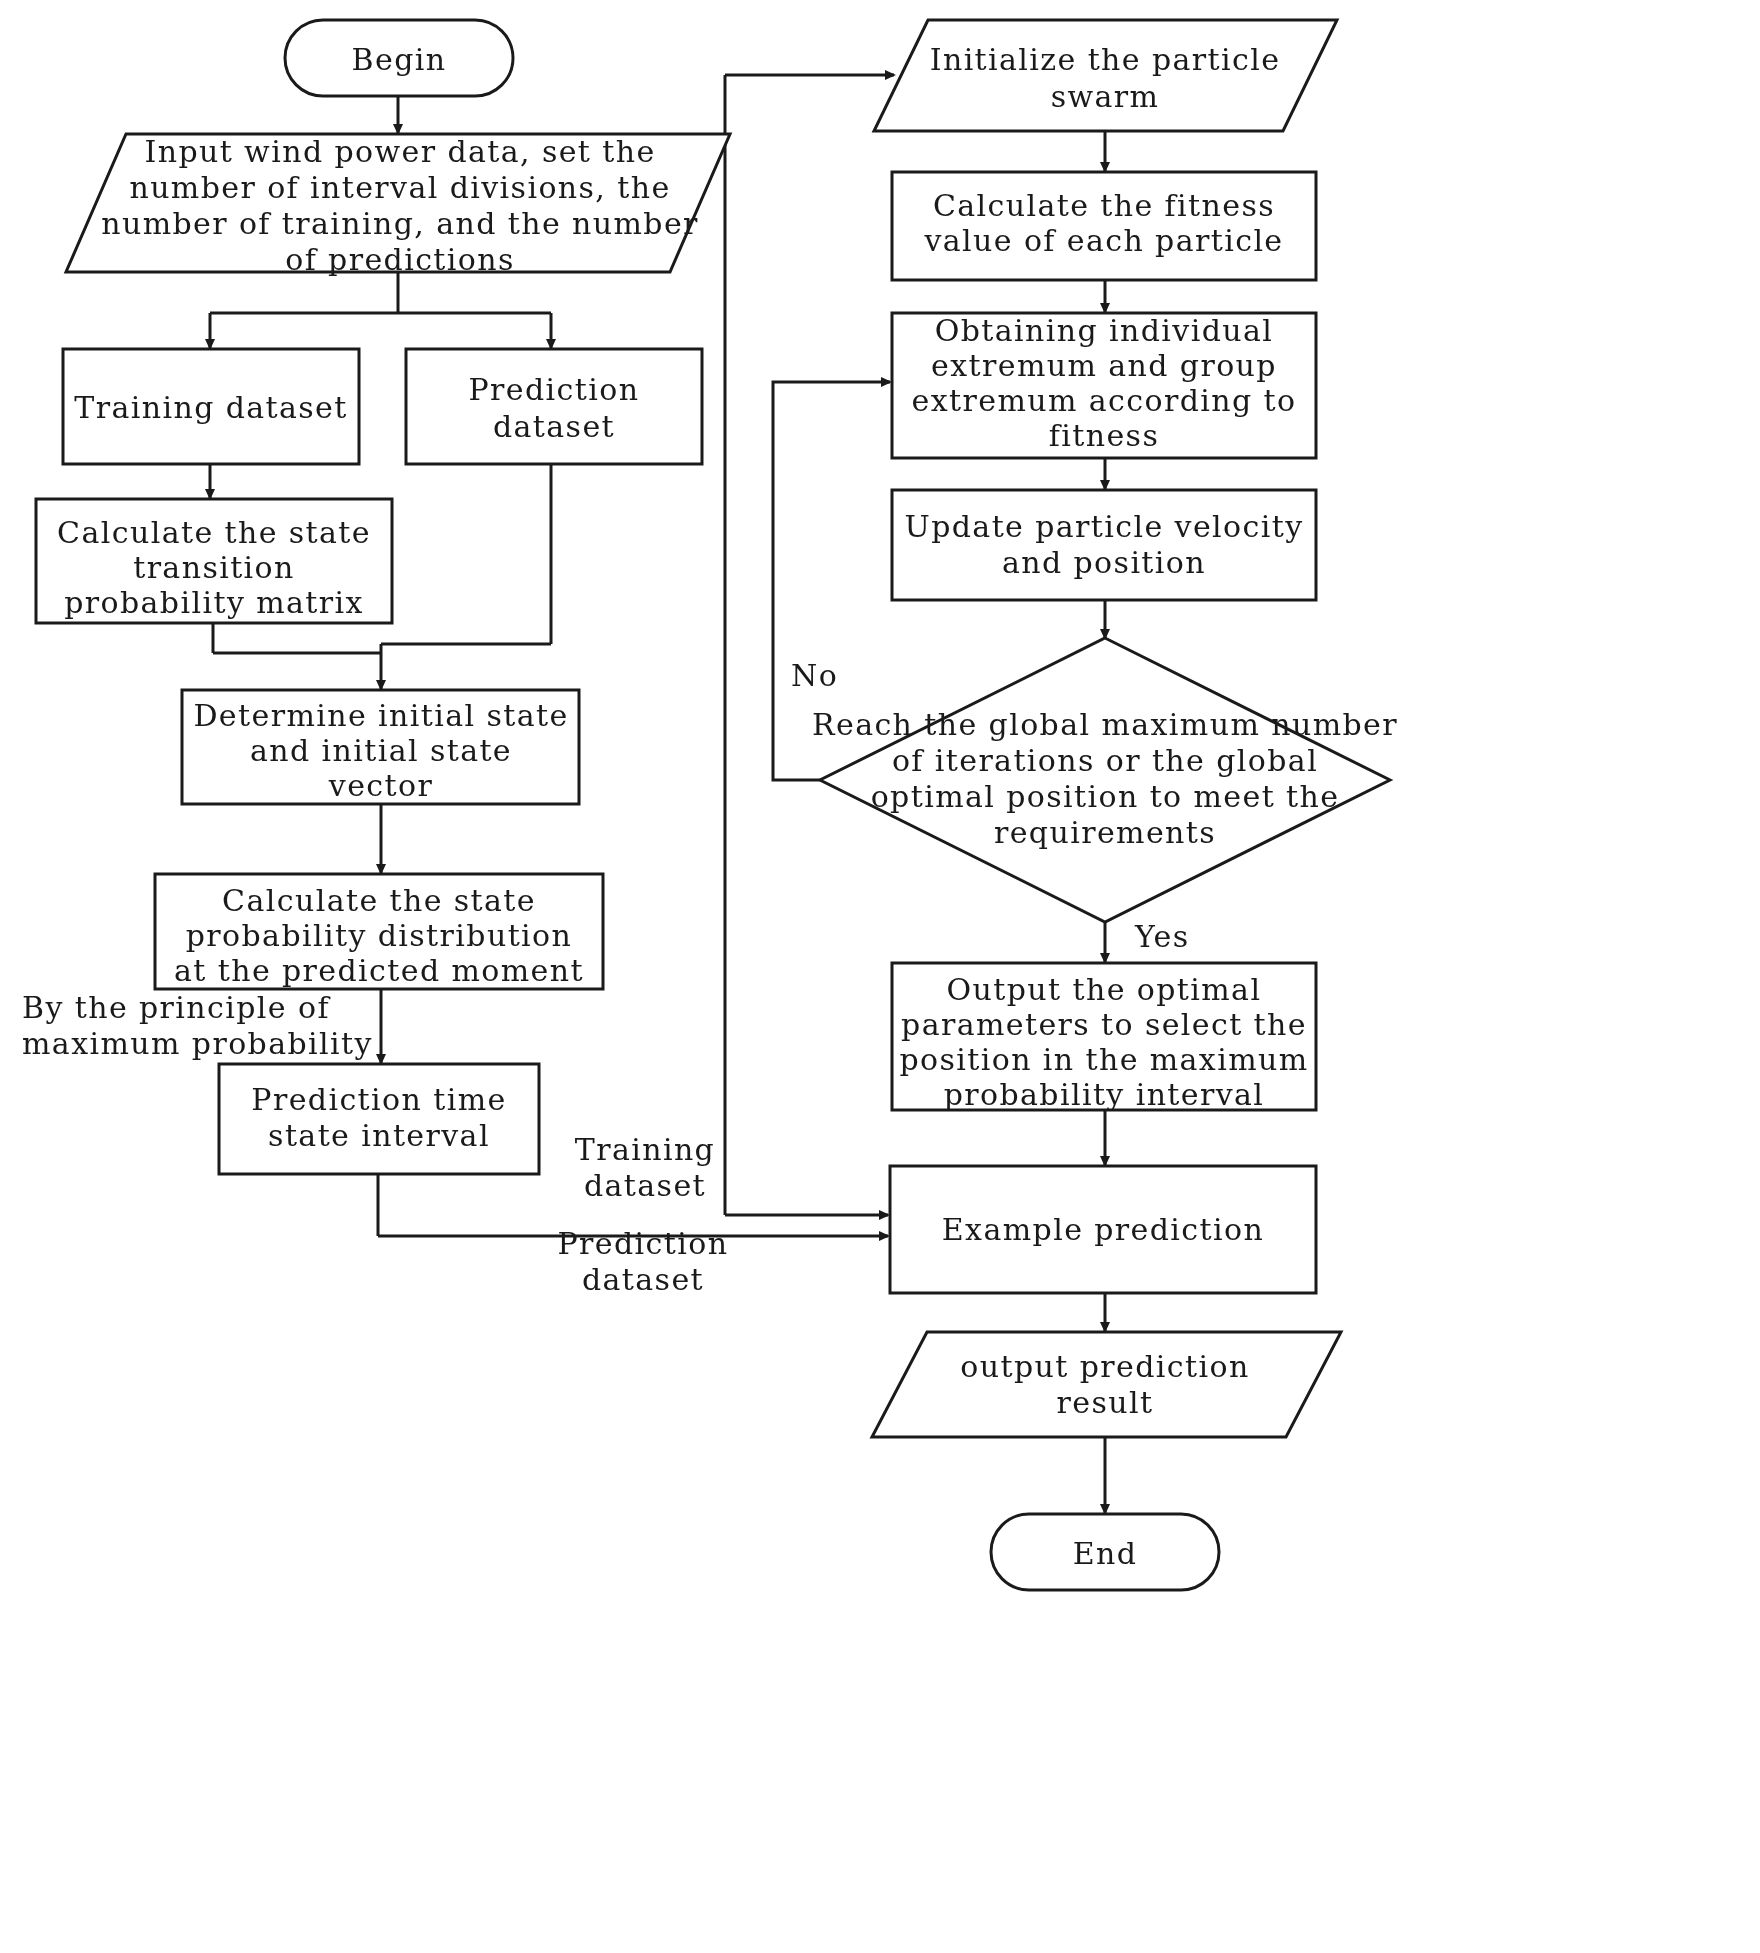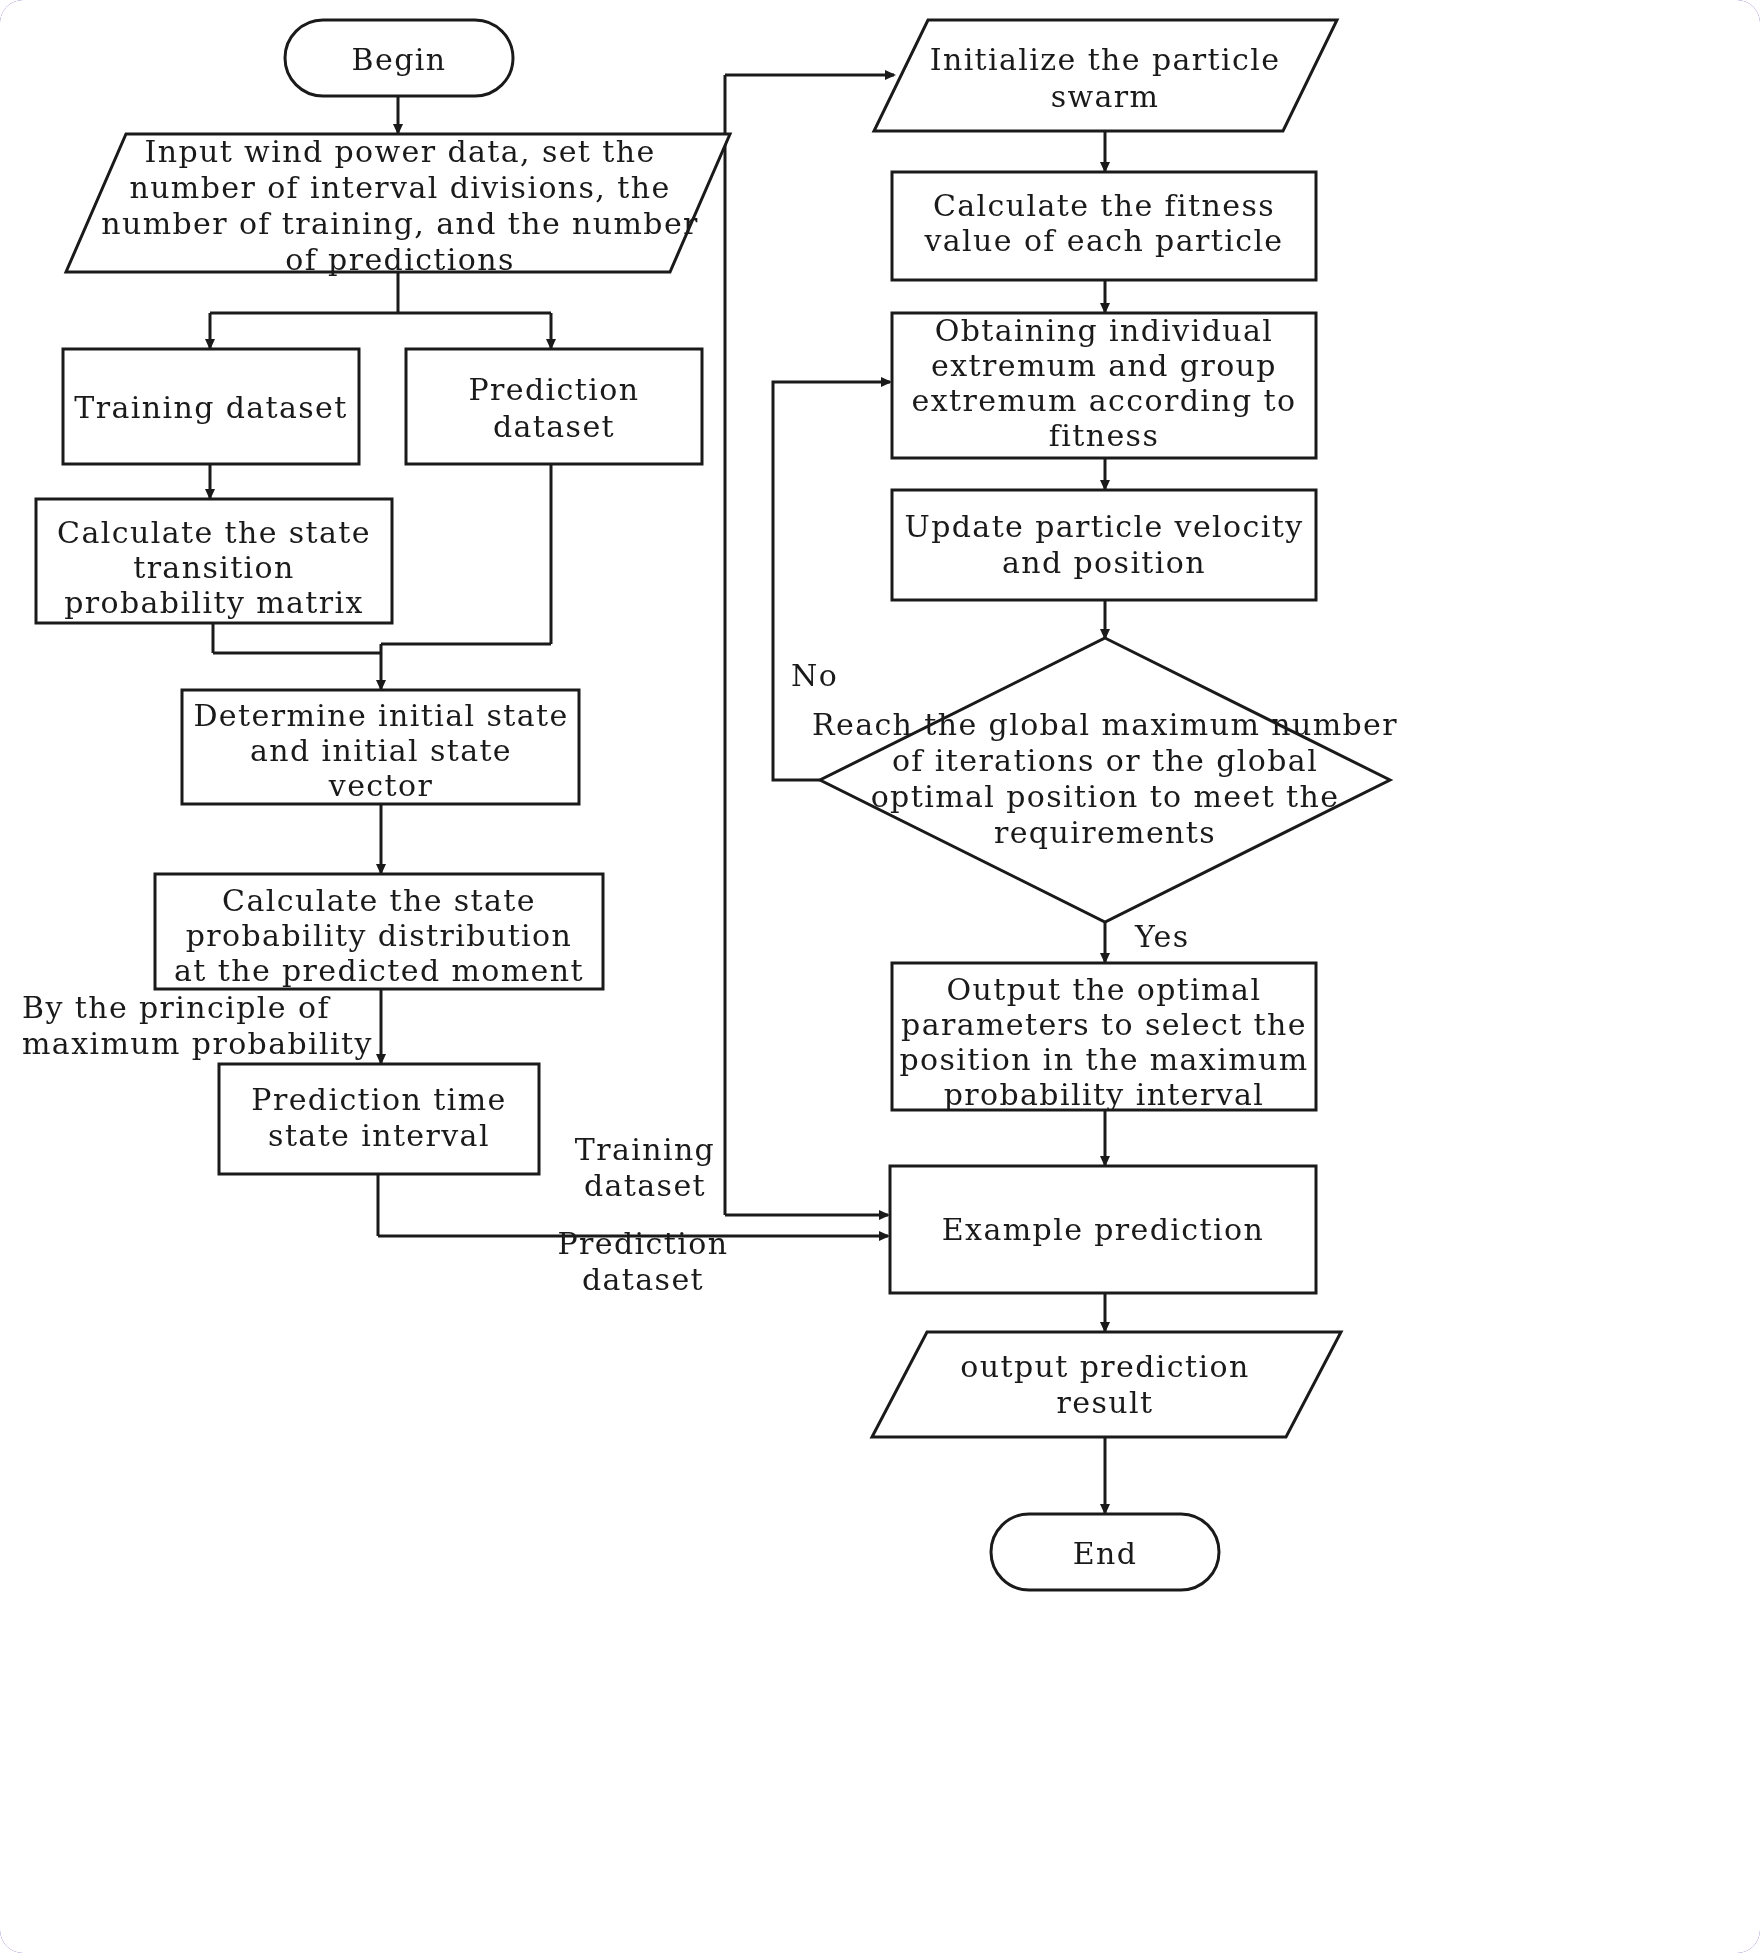--- a/index.html
+++ b/index.html
@@ -6,21 +6,20 @@
     margin: 0;
     padding: 0;
     background: #ffffff;
   }
   #canvas-wrap {
     position: relative;
     width: 1760px;
     height: 1953px;
     background: #4c1d95;
     overflow: hidden;
-    border-radius: 23px;
   }
   svg.flow {
     display: block;
     width: 1760px;
     height: 1953px;
     background: #ffffff;
   }
   .node-shape {
     fill: #ffffff;
     stroke: #1a1a1a;

